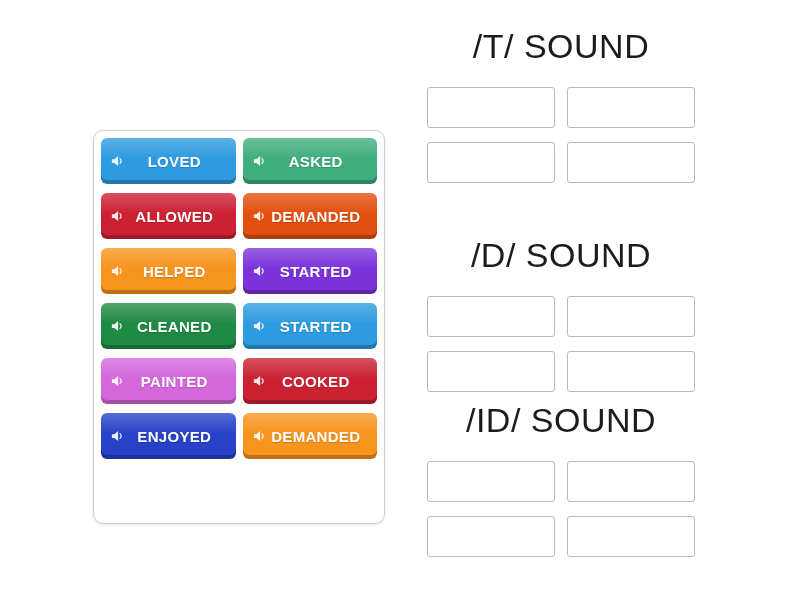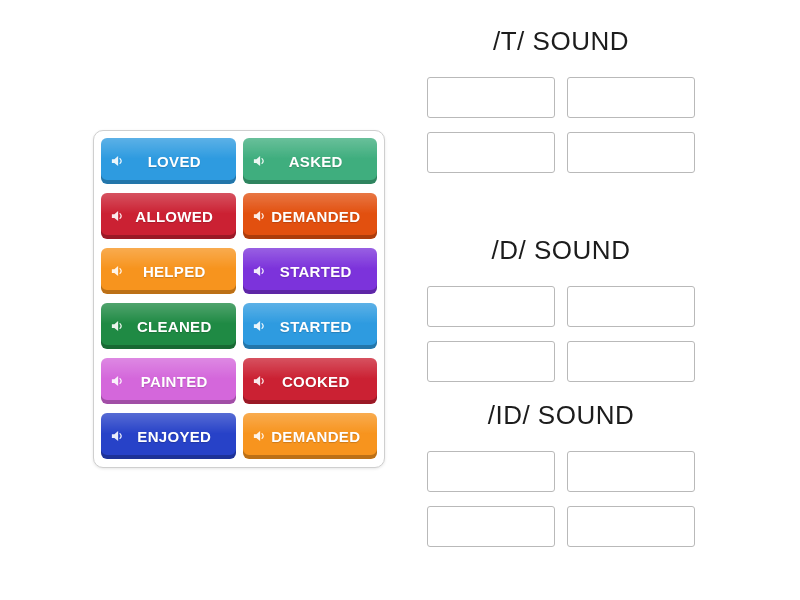--- a/index.html
+++ b/index.html
@@ -15,21 +15,21 @@
     background: #ffffff;
     overflow: hidden;
   }
 
   
   .tile-panel {
     position: absolute;
     left: 93px;
     top: 130px;
     width: 292px;
-    height: 338px;
+    height: 394px;
     box-sizing: border-box;
     background: #ffffff;
     border: 1px solid #cfcfcf;
     border-radius: 10px;
     box-shadow: 0 1px 3px rgba(0,0,0,0.10);
     padding: 7px;
     display: grid;
     grid-template-columns: 1fr 1fr;
     grid-auto-rows: 46px;
     gap: 9px 7px;
@@ -71,21 +71,21 @@
     left: 427px;
     width: 268px;
     text-align: center;
   }
   .group-t  { top: 26px; }
   .group-d  { top: 213px; margin-top: 22px; }
   .group-id { top: 400px; text-align: center; }
 
   .group h2 {
     margin: 0 0 20px 0;
-    font-size: 26px;
+    font-size: 34px;
     line-height: 1.2;
     font-weight: 400;
     color: #1c1c1c;
     letter-spacing: 0.5px;
     white-space: nowrap;
   }
   .slots {
     display: grid;
     grid-template-columns: 128px 128px;
     grid-auto-rows: 41px;

